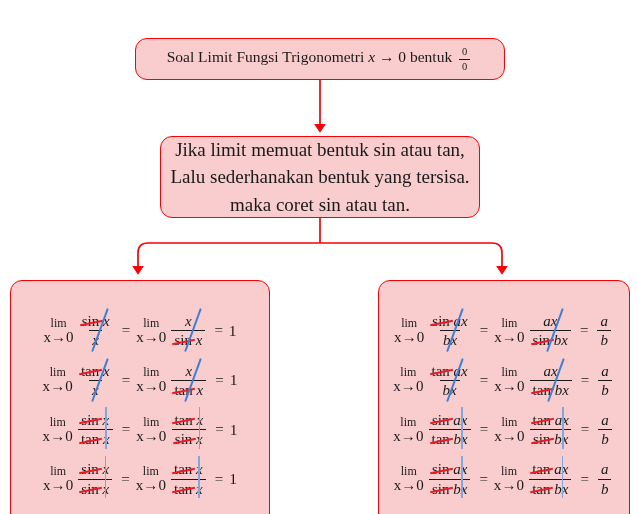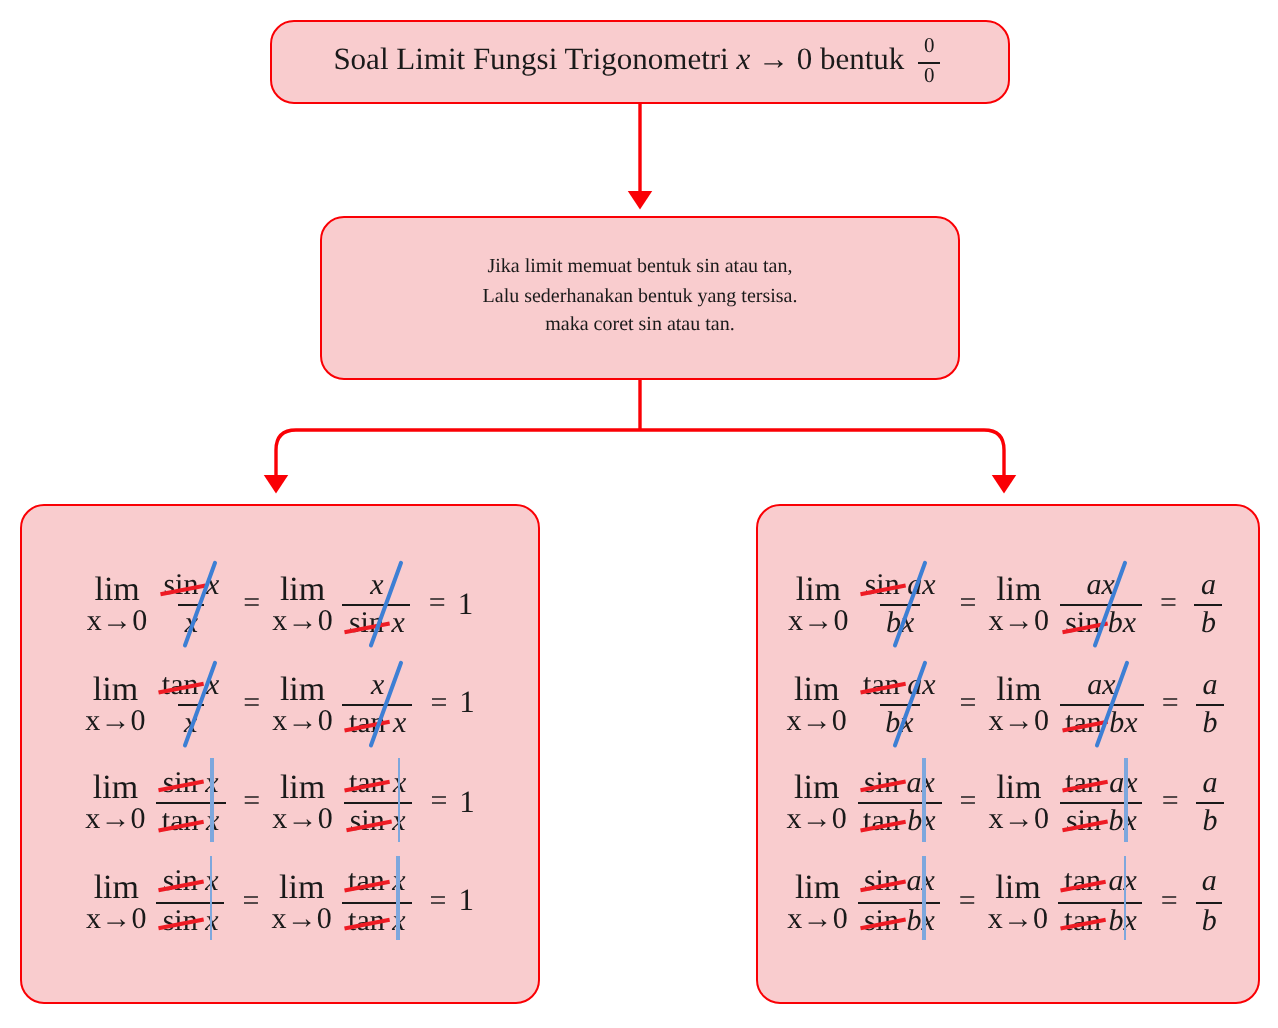--- a/index.html
+++ b/index.html
@@ -1,49 +1,49 @@
 <!DOCTYPE html>
 <html><head>
 <meta charset="utf-8">
 <style>
   html,body{margin:0;padding:0;background:#ffffff;}
   body{width:639px;height:514px;position:relative;overflow:hidden;
        font-family:"Liberation Serif","DejaVu Serif",serif;color:#1a1a1a;}
 
-  .canvas{position:absolute;inset:0;}
+  .canvas{position:absolute;inset:0;margin-top:28px;}
 
   
   .node{
     position:absolute;
     background:#f9ccce;
     border:1.6px solid #fa0005;
     border-radius:12px;
     box-sizing:border-box;
     display:flex;align-items:center;justify-content:center;
     text-align:center;
   }
   #box-top{left:135px;top:10px;width:370px;height:42px;}
   #box-rule{left:160px;top:108px;width:320px;height:82px;}
   #box-left{left:10px;top:252px;width:260px;height:250px;}
   #box-right{left:378px;top:252px;width:252px;height:250px;}
 
   .title-text{font-size:15.5px;line-height:1.2;white-space:nowrap;}
-  .rule-text{font-size:10px;line-height:1.45;}
+  .rule-text{font-size:19px;line-height:1.45;}
 
   
   svg.links{position:absolute;inset:0;width:639px;height:514px;pointer-events:none;}
 
   
   .formula-list{display:flex;flex-direction:column;justify-content:center;
                 align-items:center;gap:14px;width:100%;}
   .eq{display:flex;align-items:center;justify-content:center;
       font-size:15px;white-space:nowrap;}
   .lim{display:inline-flex;flex-direction:column;align-items:center;
        line-height:1;margin-right:2px;}
-  .lim .op{font-size:17px;}
+  .lim .op{font-size:12px;}
   .lim .sub{font-size:15px;margin-top:1px;letter-spacing:.1px;}
   .frac{display:inline-flex;flex-direction:column;align-items:center;
         line-height:1.08;margin:0 3px;position:relative;}
   .frac .num{padding:0 3px 1px 3px;position:relative;}
   .frac .den{padding:1px 3px 0 3px;position:relative;border-top:1.1px solid #1a1a1a;}
   .eqsign{margin:0 6px;font-size:15px;}
   .rhs{font-size:15.5px;}
   i.v{font-style:italic;font-family:"Liberation Serif","DejaVu Serif",serif;}
   .fn{font-style:normal;position:relative;display:inline-block;}
 

